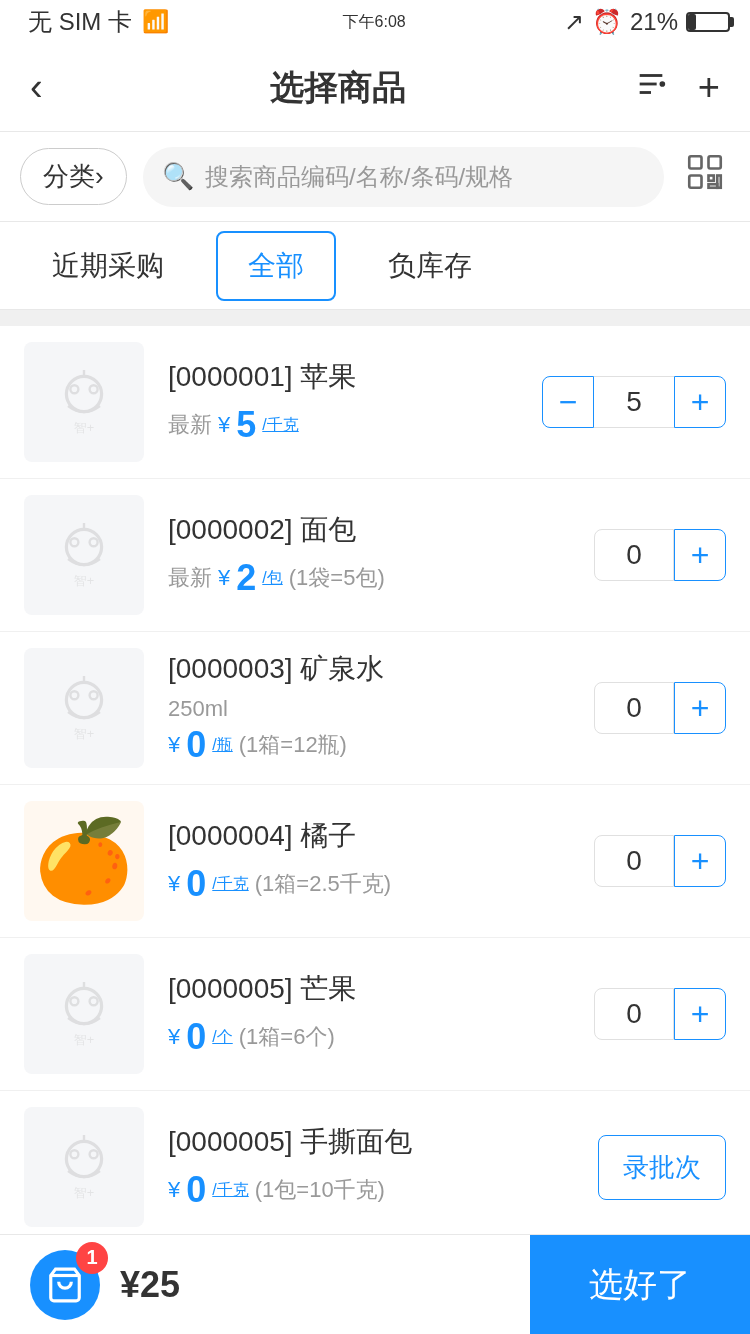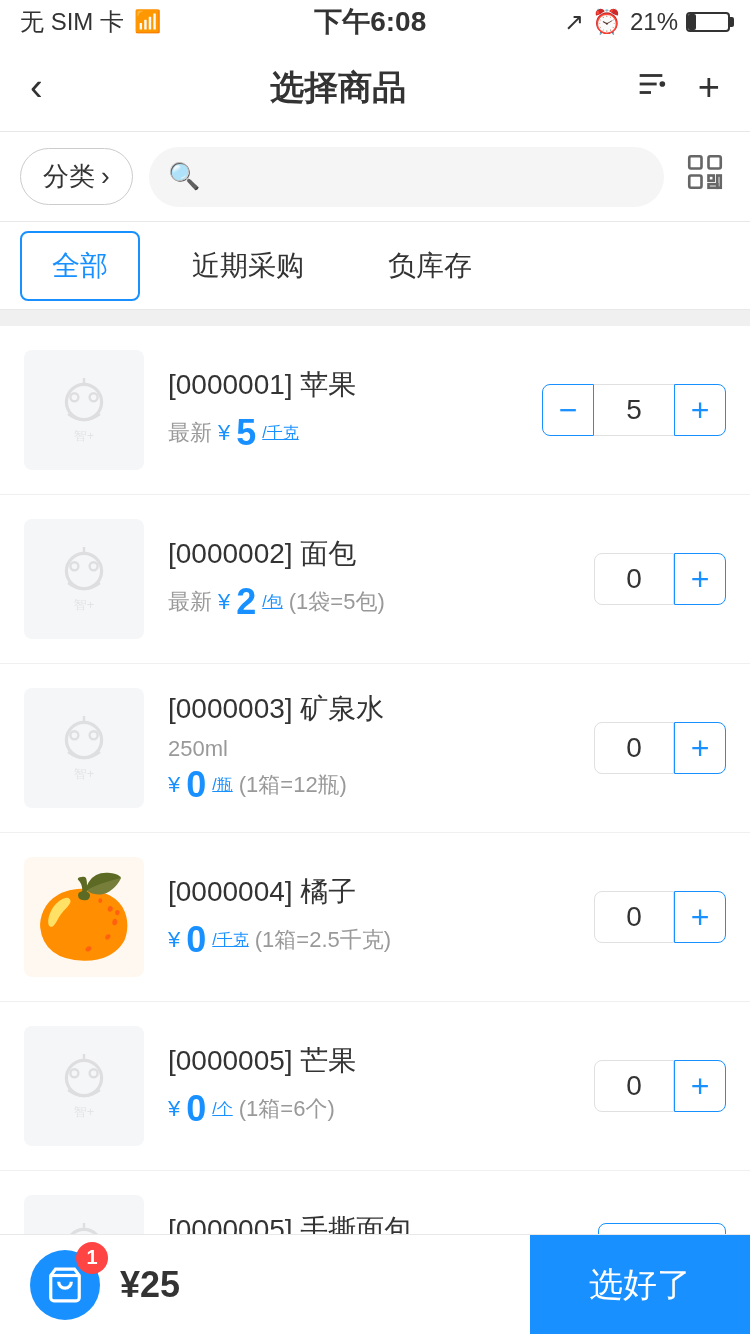--- a/index.html
+++ b/index.html
@@ -18,22 +18,22 @@
       width: 750px;
       height: 44px;
       background: #fff;
       display: flex;
       align-items: center;
       justify-content: space-between;
       padding: 0 20px;
       font-size: 24px;
       color: #333;
     }
-    .status-left { display: flex; align-items: center; gap: 10px; }
-    .status-center { font-size: 28px; font-weight: 700; margin-left: 15px; }
+    .status-left { display: flex; align-items: center; gap: 10px; margin-left: 8px; }
+    .status-center { font-size: 16px; font-weight: 400; margin-left: 15px; }
     .status-right { display: flex; align-items: center; gap: 8px; font-size: 24px; }
     .wifi-icon { font-size: 22px; }
     .battery-bar {
       width: 44px; height: 20px; border: 2px solid #333; border-radius: 4px; position: relative;
     }
     .battery-fill { height: 100%; width: 21%; background: #333; border-radius: 2px; }
     .battery-tip {
       position: absolute; right: -6px; top: 50%; transform: translateY(-50%);
       width: 4px; height: 10px; background: #333; border-radius: 0 2px 2px 0;
     }
@@ -59,21 +59,21 @@
       width: 750px;
       height: 90px;
       background: #fff;
       display: flex;
       align-items: center;
       padding: 0 20px;
       gap: 16px;
       border-bottom: 1px solid #e8e8e8;
     }
     .category-btn {
-      display: flex; align-items: center; gap: 6px;
+      display: flex; align-items: center; 
       border: 1px solid #ccc; border-radius: 30px;
       padding: 10px 22px; font-size: 26px; color: #333;
       background: #fff; white-space: nowrap;
     }
     .search-box {
       flex: 1;
       height: 60px;
       background: #f5f5f5;
       border-radius: 30px;
       display: flex;
@@ -119,21 +119,21 @@
     }
 
     
     .product-list { background: #fff; }
 
     .product-item {
       width: 750px;
       background: #fff;
       display: flex;
       align-items: center;
-      padding: 24px 24px;
+      padding: 16px 24px;
       border-bottom: 1px solid #f0f0f0;
       min-height: 120px;
     }
 
     .product-image {
       width: 120px;
       height: 120px;
       background: #f5f6f8;
       border-radius: 8px;
       flex-shrink: 0;
@@ -291,36 +291,37 @@
   </div>
 </div>
 
 <div class="filter-row">
   <button class="category-btn">
     <span>分类</span>
     <span>›</span>
   </button>
   <div class="search-box">
     <span class="search-icon-inner">🔍</span>
+    <span>搜索商品编码/名称/条码/规格</span>
   </div>
   <span class="scan-btn">
     <svg width="42" height="42" viewBox="0 0 24 24" fill="none" stroke="#666" stroke-width="1.5">
       <rect x="3" y="3" width="7" height="7" rx="1"></rect>
       <rect x="14" y="3" width="7" height="7" rx="1"></rect>
       <rect x="3" y="14" width="7" height="7" rx="1"></rect>
       <rect x="14" y="14" width="3" height="3"></rect>
       <rect x="19" y="14" width="2" height="7"></rect>
       <rect x="14" y="19" width="5" height="2"></rect>
     </svg>
   </span>
 </div>
 
 <div class="tabs-row">
+  <button class="tab-item">近期采购</button>
   <button class="tab-item active">全部</button>
-  <button class="tab-item">近期采购</button>
   <button class="tab-item">负库存</button>
 </div>
 
 <div class="divider"></div>
 
 <div class="product-list">
 
   <div class="product-item">
     <div class="product-image">
       <svg viewBox="0 0 100 100">

